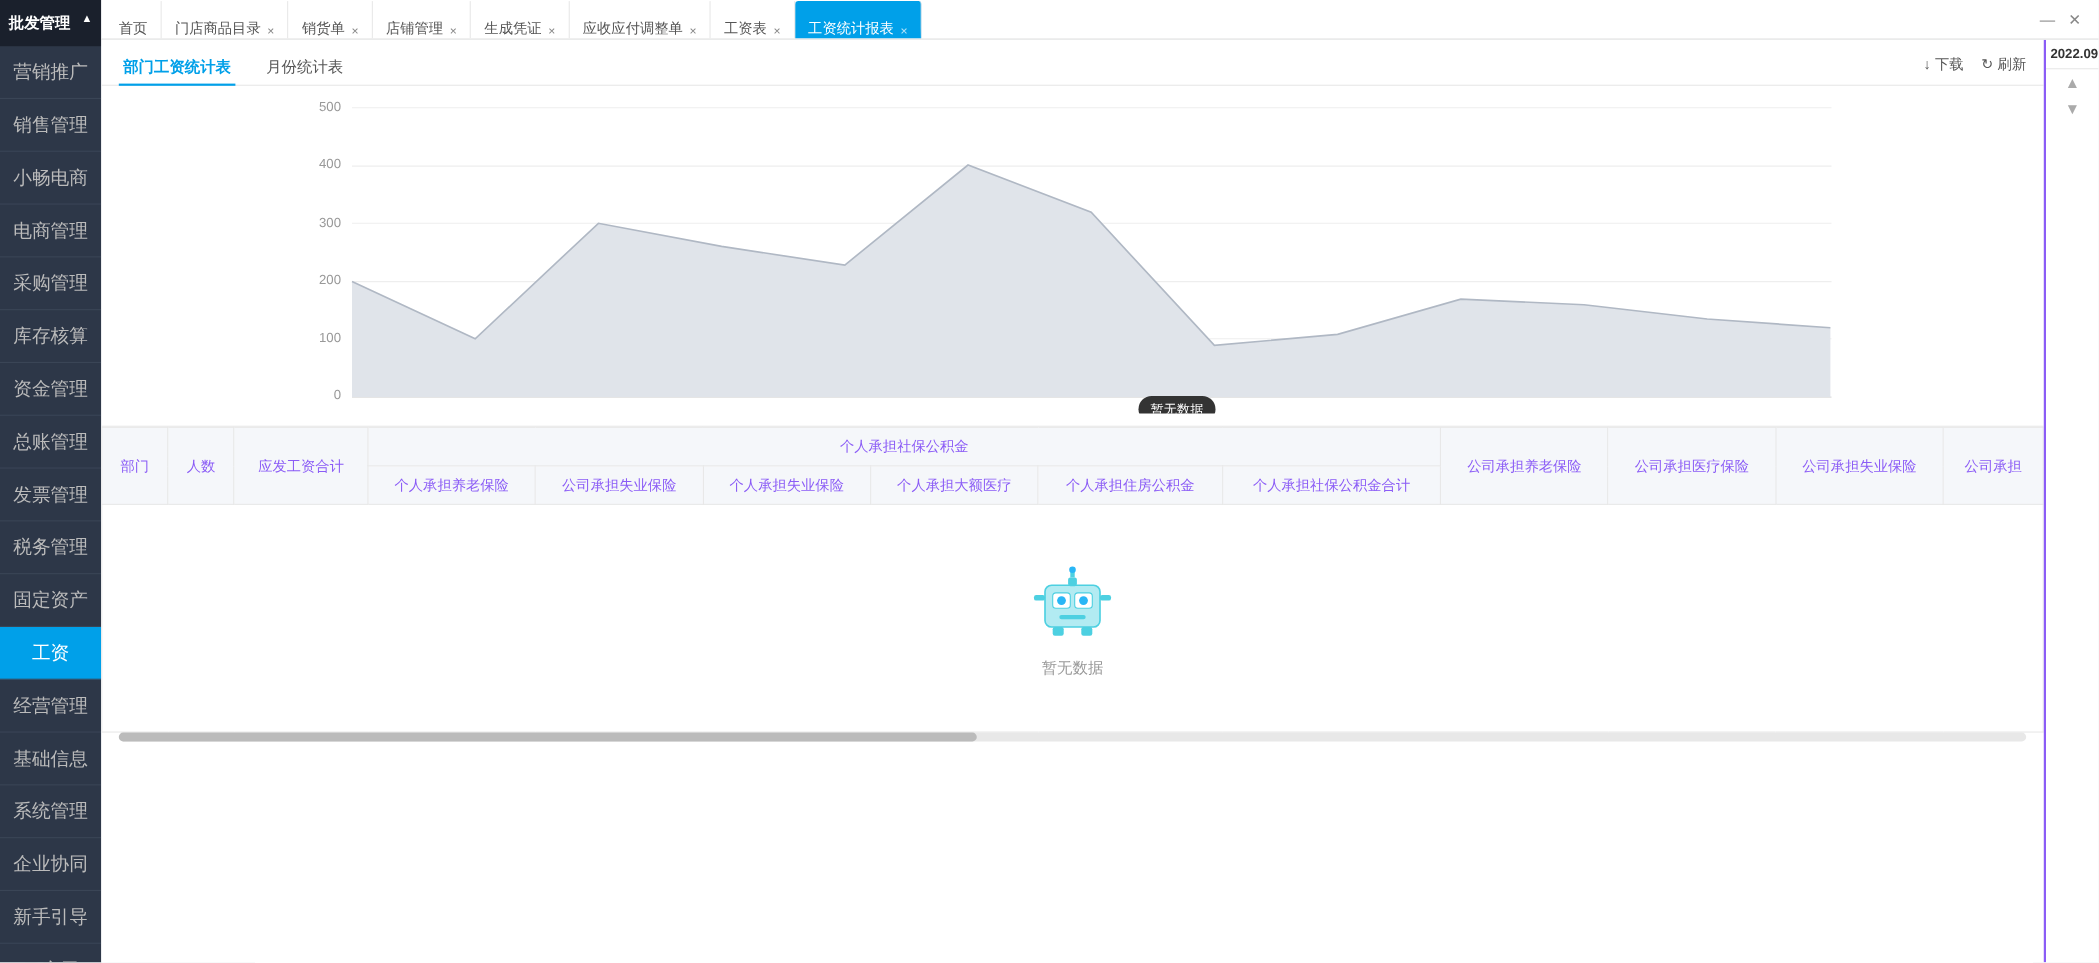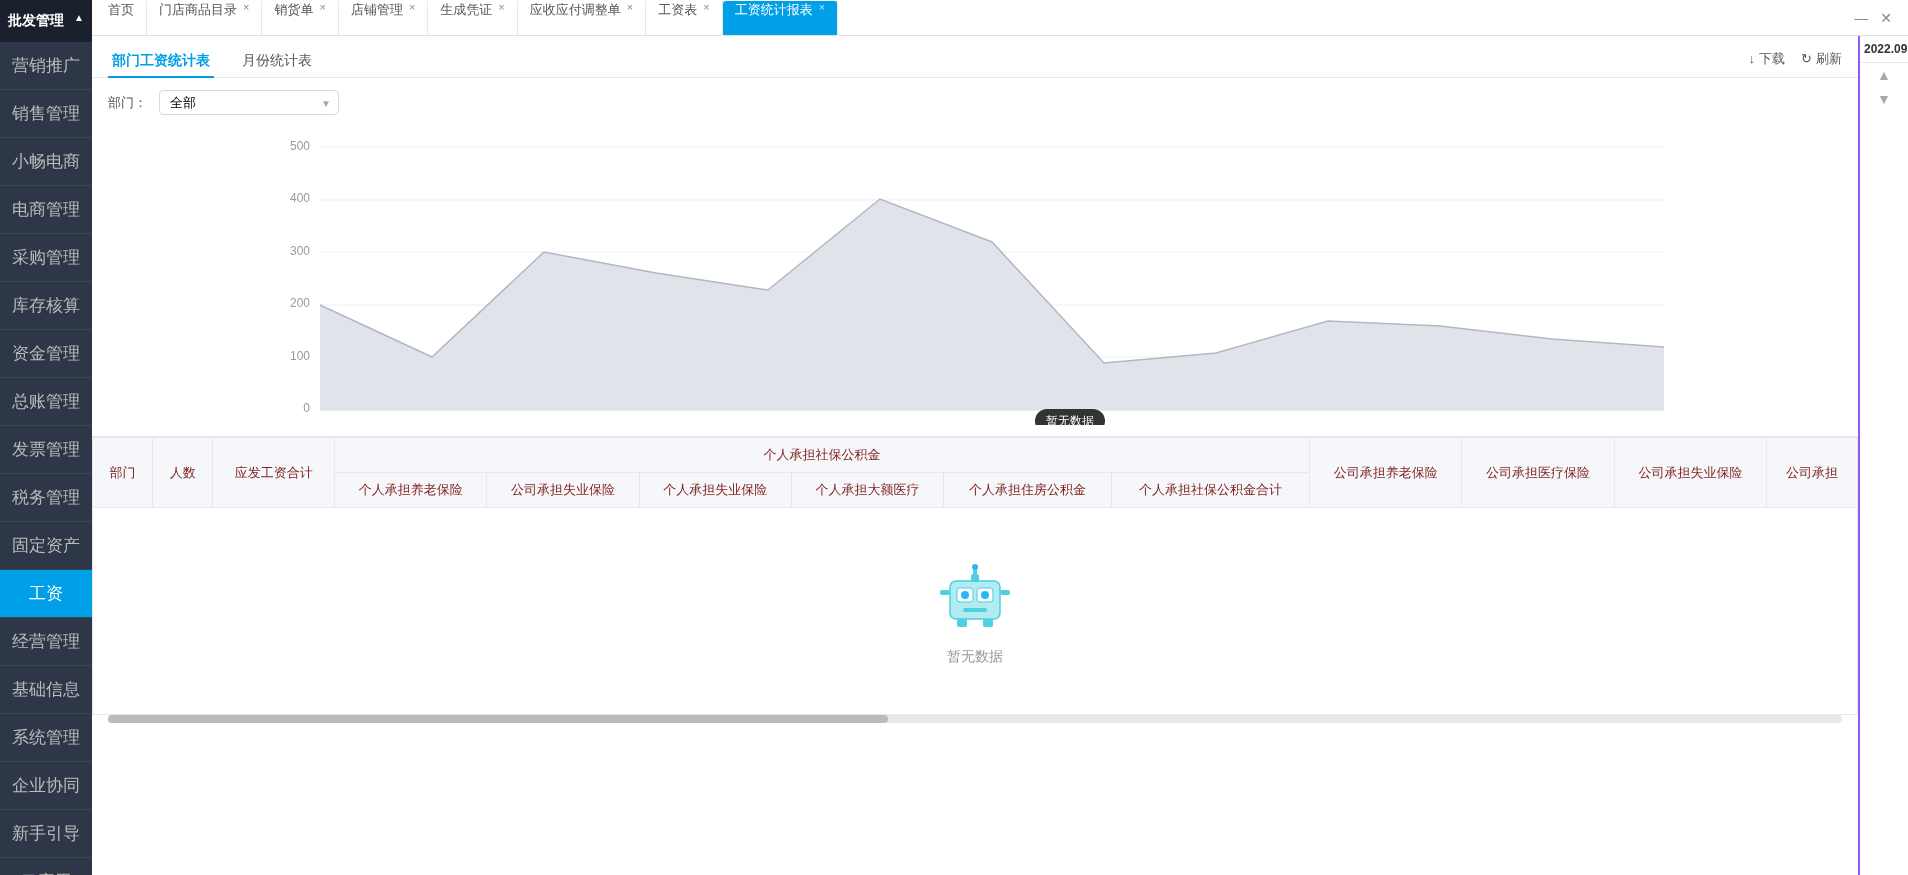--- a/index.html
+++ b/index.html
@@ -62,21 +62,21 @@
       display: flex;
       align-items: center;
       height: 36px;
       padding: 0 4px;
       overflow: hidden;
       flex-shrink: 0;
       position: relative;
     }
     .tab-item {
       display: flex;
-      align-items: flex-start;
+      align-items: flex-end;
       padding: 0 12px;
       height: 34px;
       font-size: 13px;
       color: #555;
       cursor: pointer;
       border-right: 1px solid #e8e8e8;
       white-space: nowrap;
       gap: 6px;
     }
     .tab-item.active { background: #00a0e9; color: #fff; border-radius: 3px 3px 0 0; }
@@ -196,21 +196,21 @@
       width: 100%;
       border-collapse: collapse;
       font-size: 13px;
     }
     .data-table th {
       background: #f5f7fa;
       border: 1px solid #e8e8e8;
       padding: 8px 12px;
       text-align: center;
       font-weight: normal;
-      color: #7f1d1d;
+      color: #8b5cf6;
       white-space: nowrap;
     }
     .data-table td {
       border: 1px solid #e8e8e8;
       padding: 8px 12px;
       text-align: center;
       color: #555;
       white-space: nowrap;
     }
     .th-group {
@@ -388,26 +388,20 @@
             <span>↓</span>
             <span>下载</span>
           </div>
           <div class="action-btn">
             <span>↻</span>
             <span>刷新</span>
           </div>
         </div>
       </div>
 
-      <div class="filter-bar">
-        <span class="filter-label">部门：</span>
-        <div class="select-wrapper">
-          <select class="filter-select" id="dept-select"><option value="全部">全部</option><option value="销售部">销售部</option><option value="财务部">财务部</option><option value="人事部">人事部</option><option value="技术部">技术部</option></select>
-        </div>
-      </div>
 
       <div class="chart-container">
         <svg width="100%" height="290" viewBox="0 0 1400 290" id="chart-svg">
 
           <text x="35" y="15" font-size="12" fill="#999" text-anchor="end">500</text>
           <text x="35" y="67" font-size="12" fill="#999" text-anchor="end">400</text>
           <text x="35" y="120" font-size="12" fill="#999" text-anchor="end">300</text>
           <text x="35" y="172" font-size="12" fill="#999" text-anchor="end">200</text>
           <text x="35" y="225" font-size="12" fill="#999" text-anchor="end">100</text>
           <text x="35" y="277" font-size="12" fill="#999" text-anchor="end">0</text>

